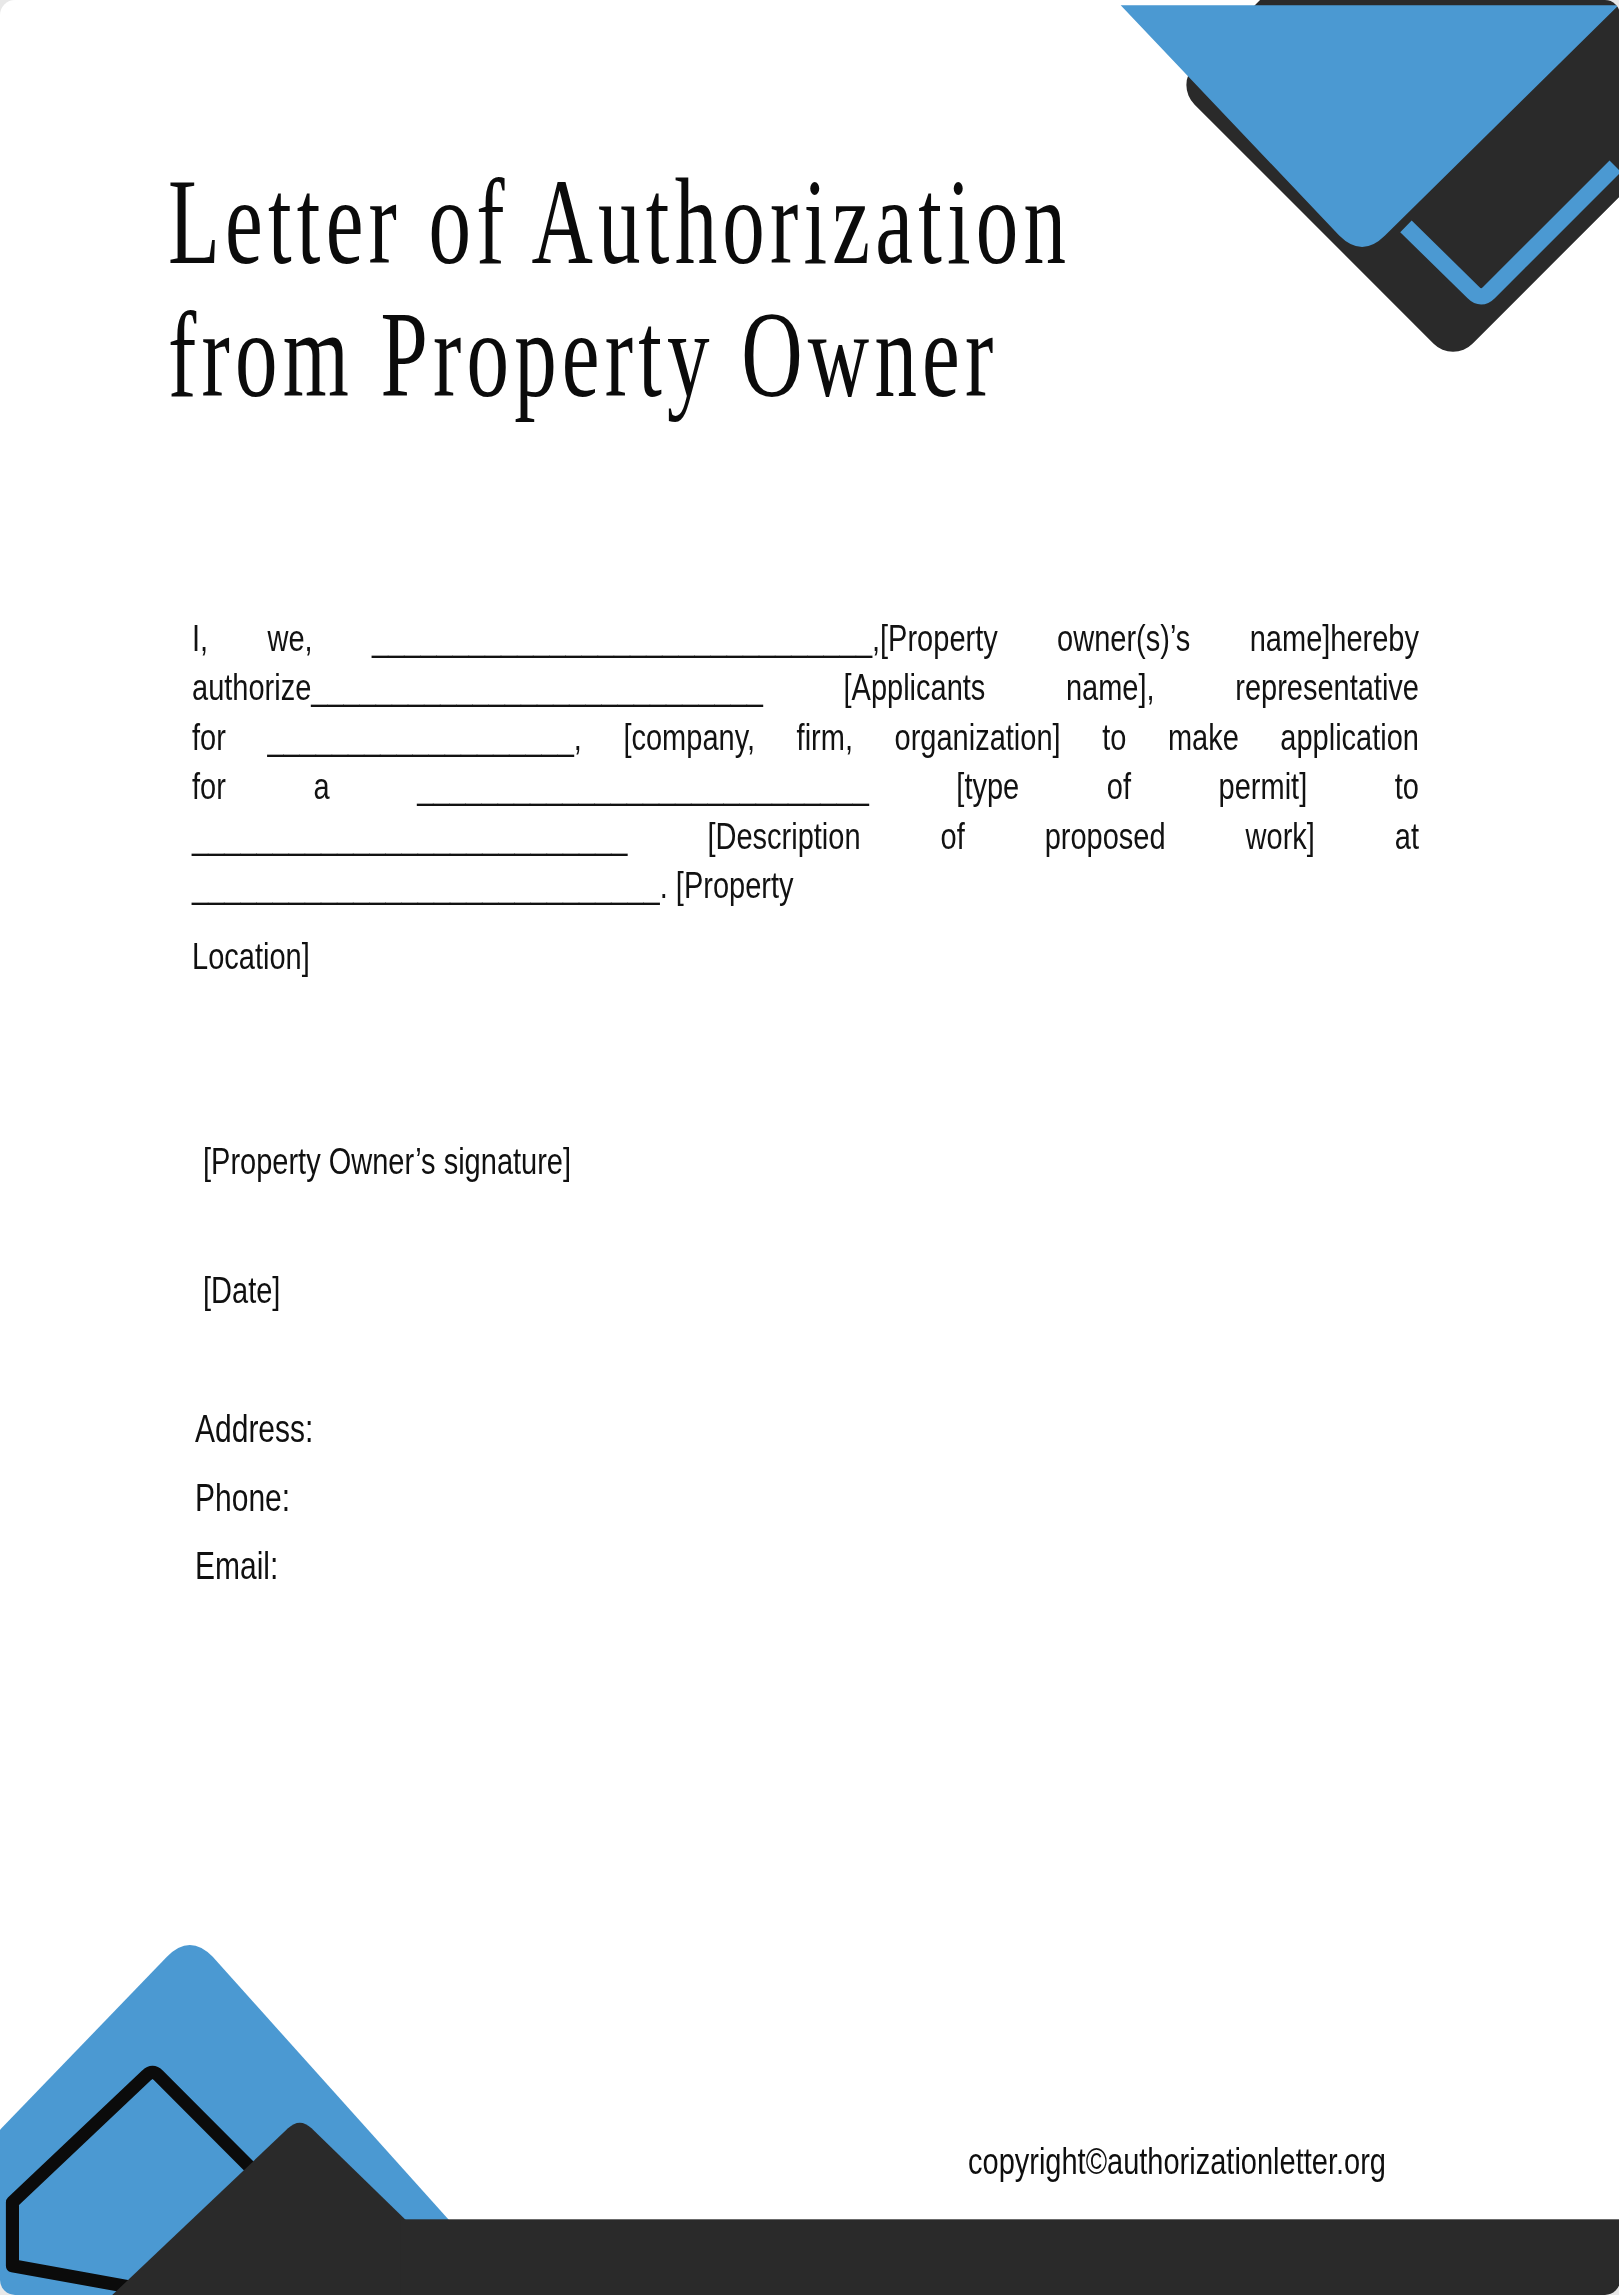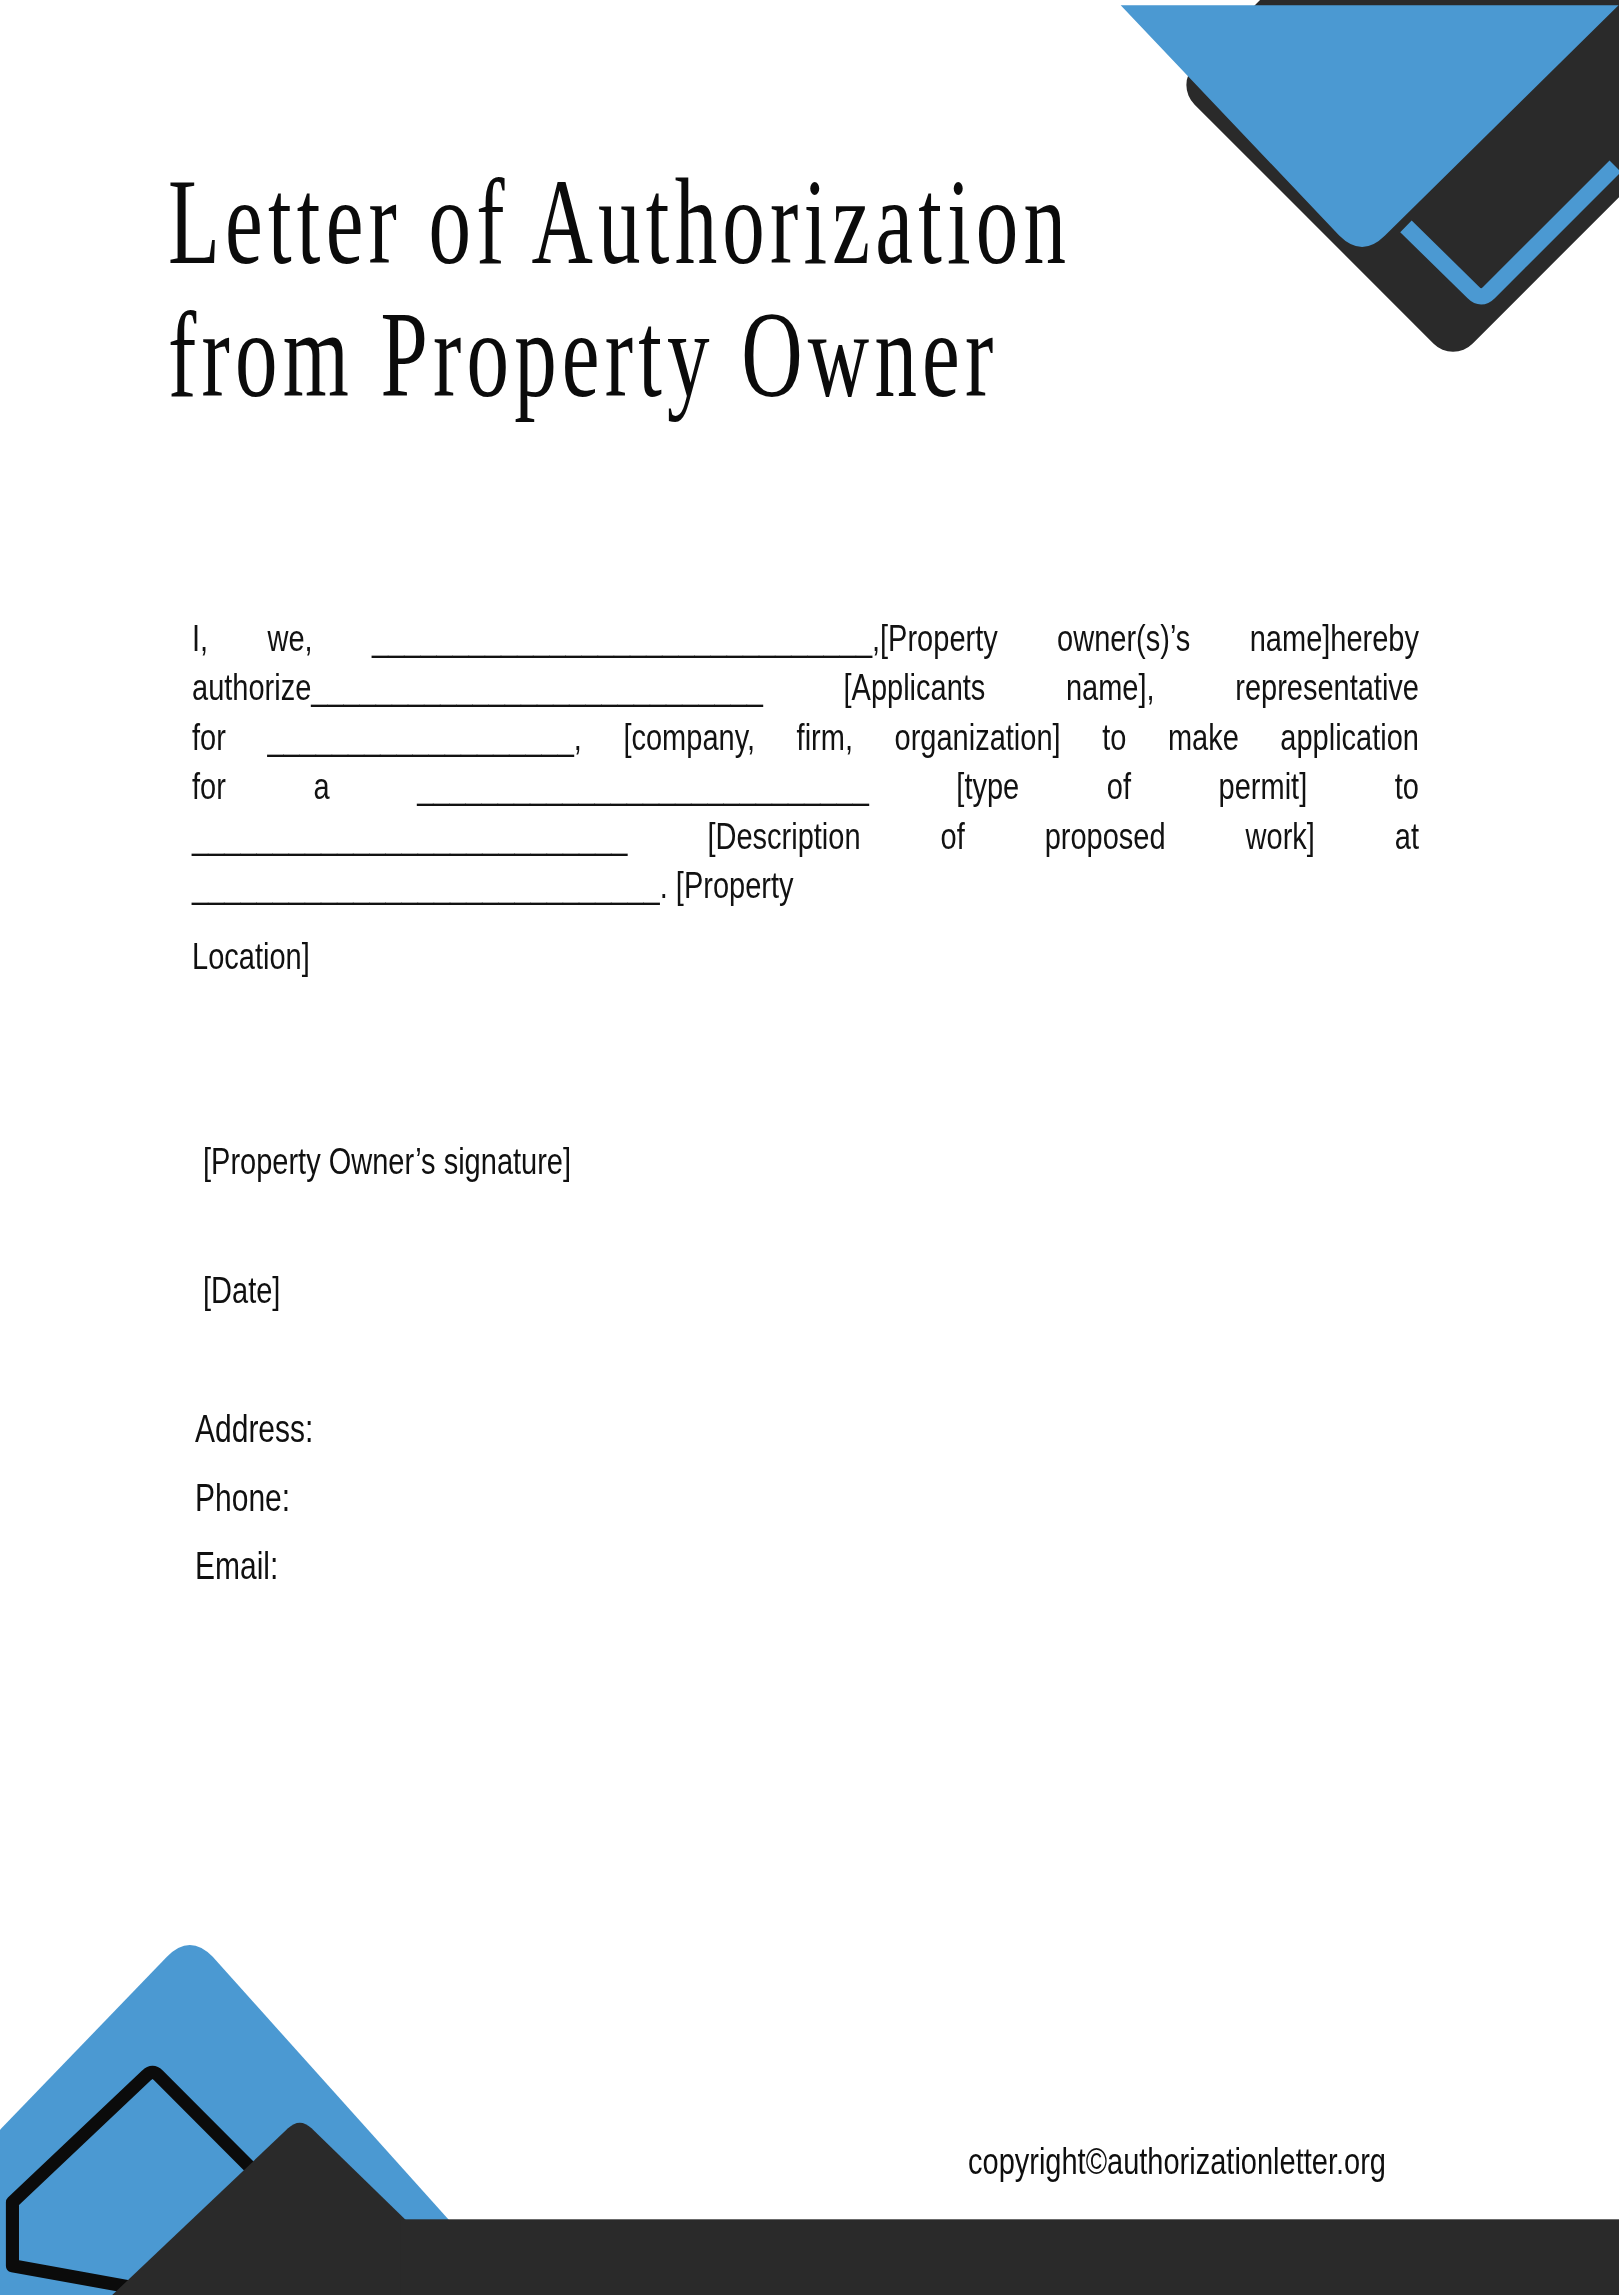--- a/index.html
+++ b/index.html
@@ -3,20 +3,21 @@
 <meta charset="utf-8">
 <style>
   html,body { margin:0; padding:0; background:#e8e8e8; }
   .page {
     position:relative;
     width:1620px; height:2295px;
     background:#ffffff;
     overflow:hidden;
     font-family:"Liberation Sans", sans-serif;
     color:#101010;
+    border-radius:15px;
   }
   svg { display:block; }
   .ornament-tr { position:absolute; top:0; right:0; }
   .ornament-bl { position:absolute; left:0; top:1924px; }
 
   .title {
     position:absolute; left:168px; top:154px;
     font-family:"Liberation Serif", serif;
     font-weight:400;
     font-size:85px; line-height:92px;

